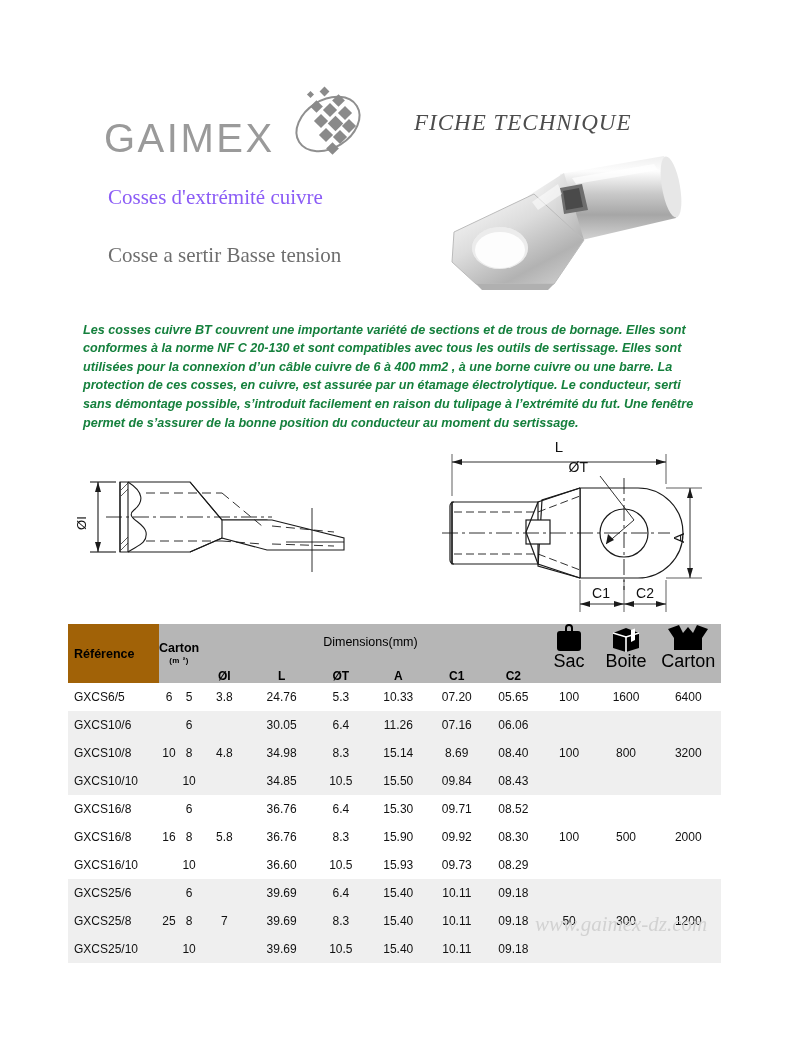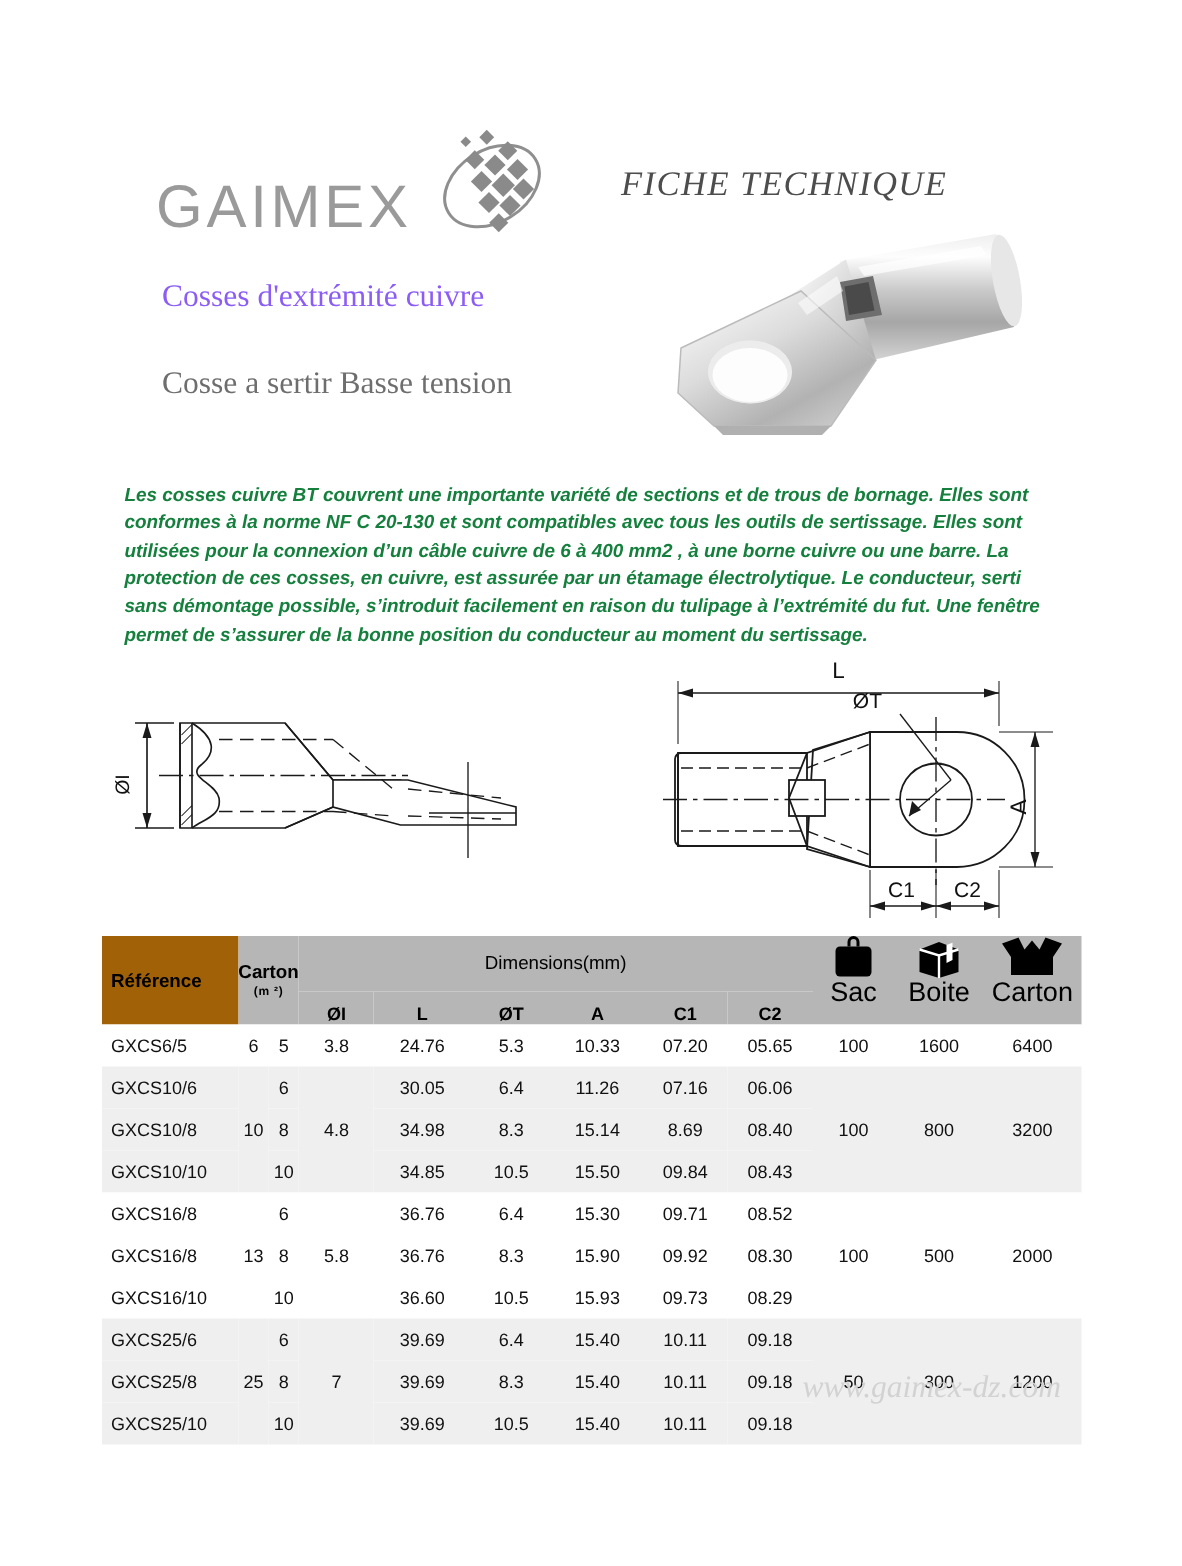--- a/index.html
+++ b/index.html
@@ -534,21 +534,21 @@
       <td>10</td>
       <td>34.85</td>
       <td>10.5</td>
       <td>15.50</td>
       <td>09.84</td>
       <td>08.43</td>
     </tr>
 
     <tr class="row-plain">
       <td class="ref-cell">GXCS16/8</td>
-      <td class="sec-span" rowspan="3">13</td>
+      <td class="sec-span" rowspan="3">16</td>
       <td>6</td>
       <td class="sec-span" rowspan="3">5.8</td>
       <td>36.76</td>
       <td>6.4</td>
       <td>15.30</td>
       <td>09.71</td>
       <td>08.52</td>
       <td class="pack-span" rowspan="3">100</td>
       <td class="pack-span" rowspan="3">500</td>
       <td class="pack-span" rowspan="3">2000</td>

